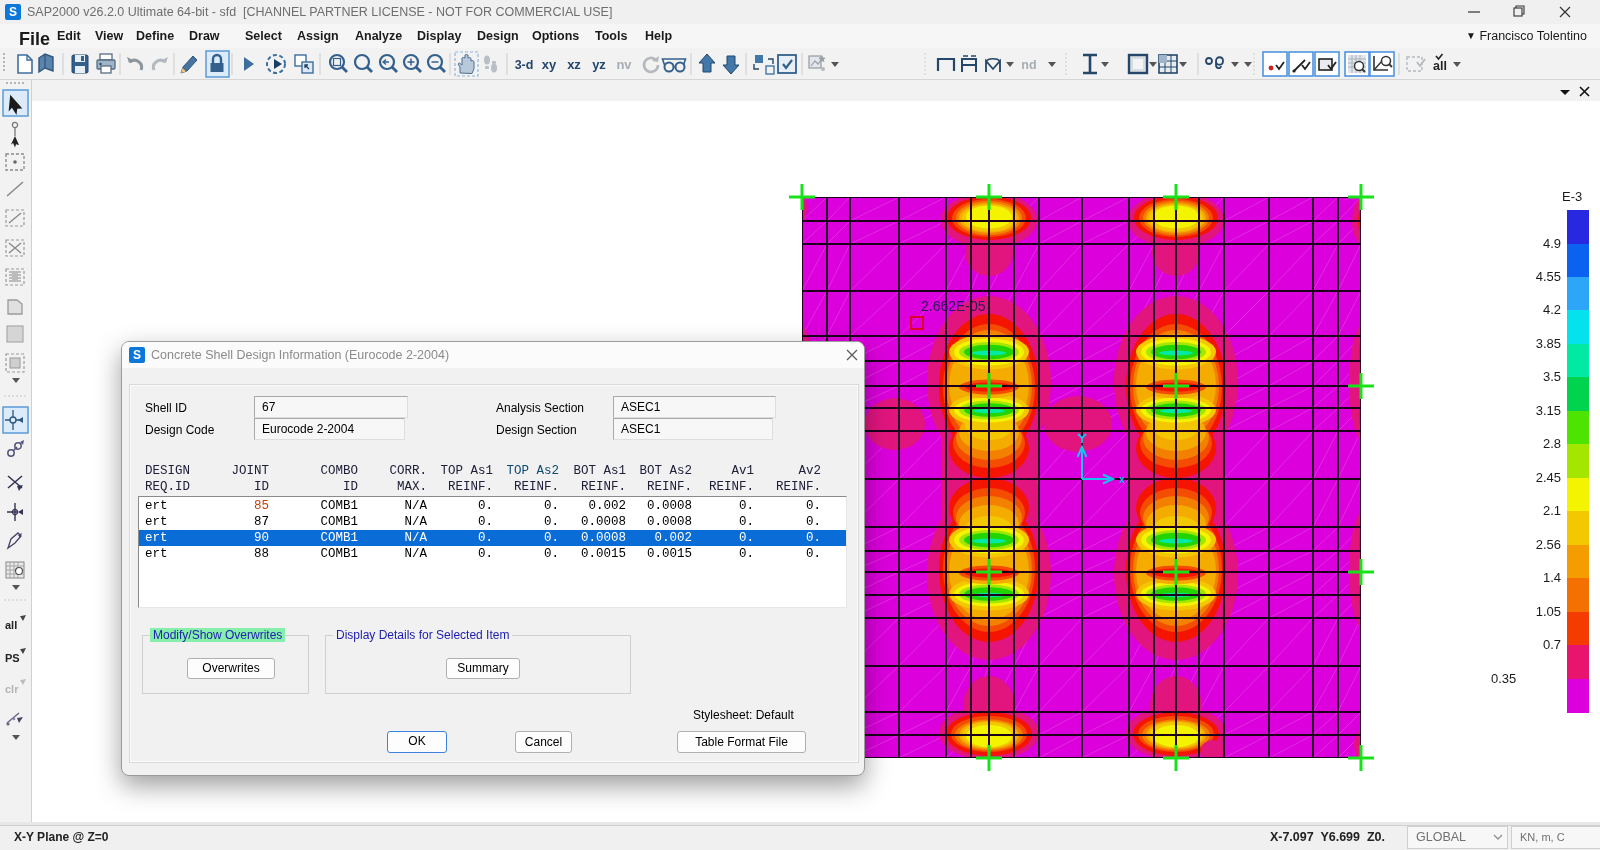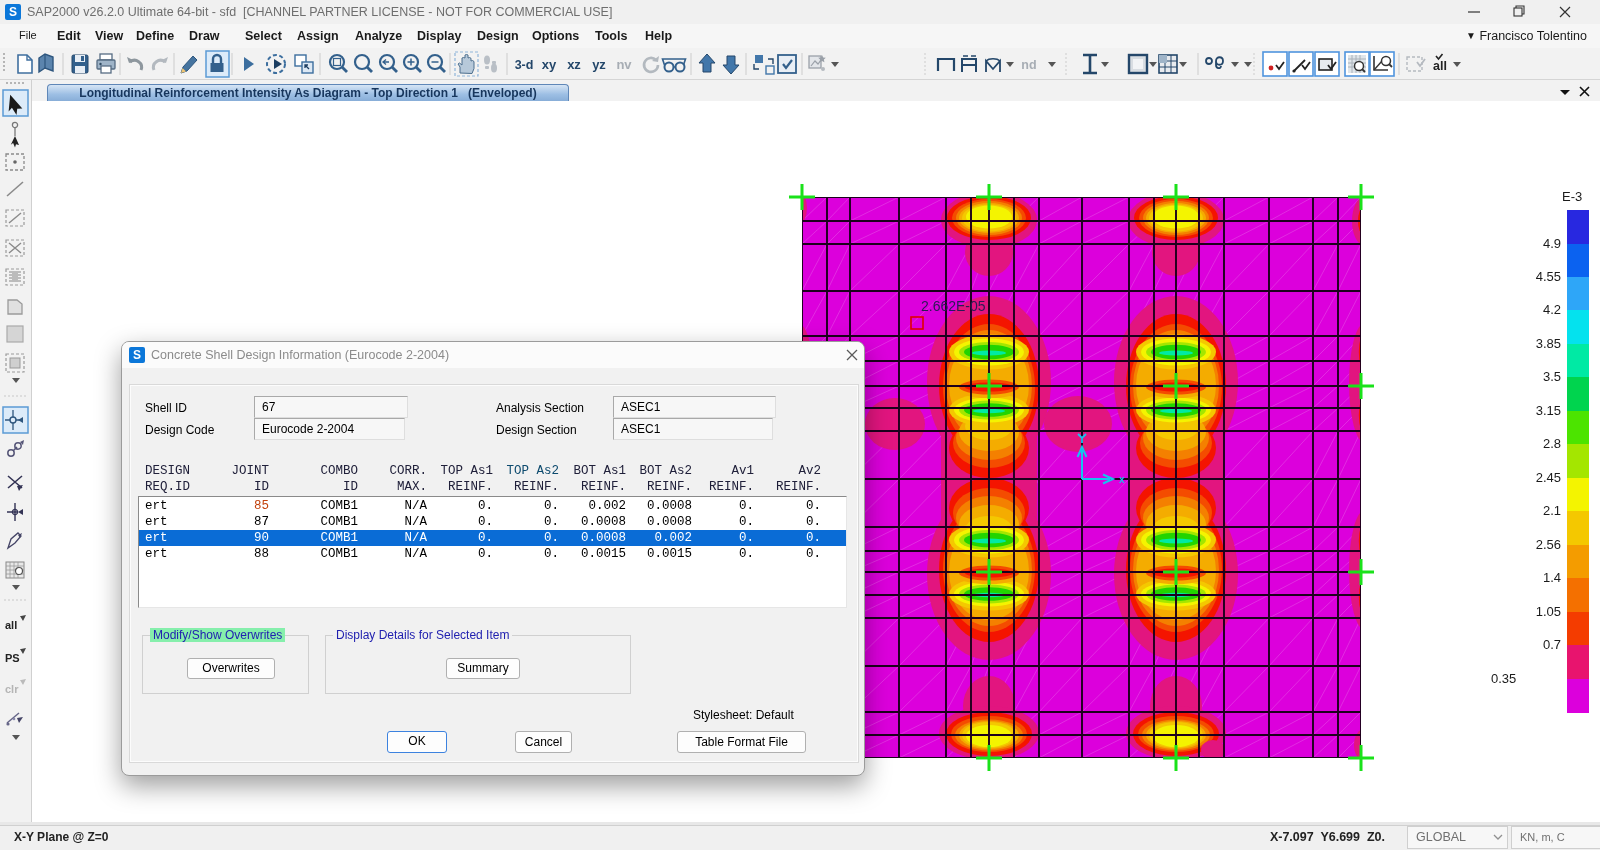--- a/index.html
+++ b/index.html
@@ -8,21 +8,21 @@
 <div class="abs" style="left:0;top:0;width:1600px;height:24px;background:#f0f0f0"></div>
 <div class="abs" style="left:5px;top:4px;width:16px;height:16px;background:#0b77d9;border-radius:2px;color:#fff;font-weight:bold;font-size:12px;text-align:center;line-height:16px">S</div>
 <div class="abs" style="left:27px;top:5px;font-size:12.5px;color:#6e6e6e">SAP2000 v26.2.0 Ultimate 64-bit - sfd&nbsp;&nbsp;[CHANNEL PARTNER LICENSE - NOT FOR COMMERCIAL USE]</div>
 <svg class="abs" style="left:1460px;top:0" width="140" height="24">
       <path d="M8 12h12" stroke="#333" stroke-width="1.2"></path>
       <rect x="54" y="8" width="8" height="8" fill="none" stroke="#333" stroke-width="1.1"></rect>
       <path d="M56 8v-2h8v8h-2" fill="none" stroke="#333" stroke-width="1.1"></path>
       <path d="M100 7l10 10M110 7l-10 10" stroke="#333" stroke-width="1.2"></path>
     </svg>
 <div class="abs" style="left:0;top:24px;width:1600px;height:24px;background:#f6f6f6"></div>
-<div class="abs" style="left:19px;top:29px;font-size:11px;font-weight:normal;color:#1a1a1a">File</div>
+<div class="abs" style="left:19px;top:29px;font-size:18px;font-weight:bold;color:#1a1a1a">File</div>
 <div class="abs" style="left:57px;top:29px;font-size:12.5px;font-weight:bold;color:#1a1a1a">Edit</div>
 <div class="abs" style="left:95px;top:29px;font-size:12.5px;font-weight:bold;color:#1a1a1a">View</div>
 <div class="abs" style="left:136px;top:29px;font-size:12.5px;font-weight:bold;color:#1a1a1a">Define</div>
 <div class="abs" style="left:189px;top:29px;font-size:12.5px;font-weight:bold;color:#1a1a1a">Draw</div>
 <div class="abs" style="left:245px;top:29px;font-size:12.5px;font-weight:bold;color:#1a1a1a">Select</div>
 <div class="abs" style="left:297px;top:29px;font-size:12.5px;font-weight:bold;color:#1a1a1a">Assign</div>
 <div class="abs" style="left:355px;top:29px;font-size:12.5px;font-weight:bold;color:#1a1a1a">Analyze</div>
 <div class="abs" style="left:417px;top:29px;font-size:12.5px;font-weight:bold;color:#1a1a1a">Display</div>
 <div class="abs" style="left:477px;top:29px;font-size:12.5px;font-weight:bold;color:#1a1a1a">Design</div>
 <div class="abs" style="left:532px;top:29px;font-size:12.5px;font-weight:bold;color:#1a1a1a">Options</div>
@@ -324,21 +324,20 @@
       <path d="M20 600l3 5 3-6-5 1z" fill="#bbb"></path>
       <g transform="translate(15,637)">
         <path d="M-8 6l12-10" stroke="#668" stroke-width="1.5"></path>
         <circle cx="-7" cy="7" r="1.6" fill="#668"></circle>
         <circle cx="-1" cy="2" r="1.3" fill="#88a"></circle>
         <path d="M8 0l-6 1 2 5z" fill="#446"></path>
       </g>
       <path d="M12 655l4 5 4-5z" fill="#555"></path>
     </svg>
 <div class="abs" style="left:32px;top:80px;width:1568px;height:21px;background:#f2f2f2;border-bottom:1px solid #9e9e9e"></div>
-<div class="abs" style="left:47px;top:84px;width:520px;height:17px;background:linear-gradient(#d6e5f5,#9dbfe4 55%,#85abd6);border:1px solid #5f87b8;border-bottom:none;border-radius:4px 4px 0 0;text-align:center;font-size:12px;font-weight:bold;color:#17365d;line-height:17px">Longitudinal Reinforcement Intensity As Diagram - Top Direction 1&nbsp;&nbsp; (Enveloped)</div>
 <svg class="abs" style="left:1556px;top:85px" width="40" height="14">
       <path d="M4 5l5 5 5-5z" fill="#111"></path>
       <path d="M24 2l9 9M33 2l-9 9" stroke="#111" stroke-width="1.6"></path>
     </svg>
 <div class="abs" style="left:32px;top:101px;width:1568px;height:721px;background:#fff"></div>
 <svg width="1600" height="850" viewBox="0 0 1600 850" style="position:absolute;left:0;top:0">
       <defs>
         <clipPath id="plotclip">
           <rect x="802" y="197" width="559" height="561"></rect>
         </clipPath>

